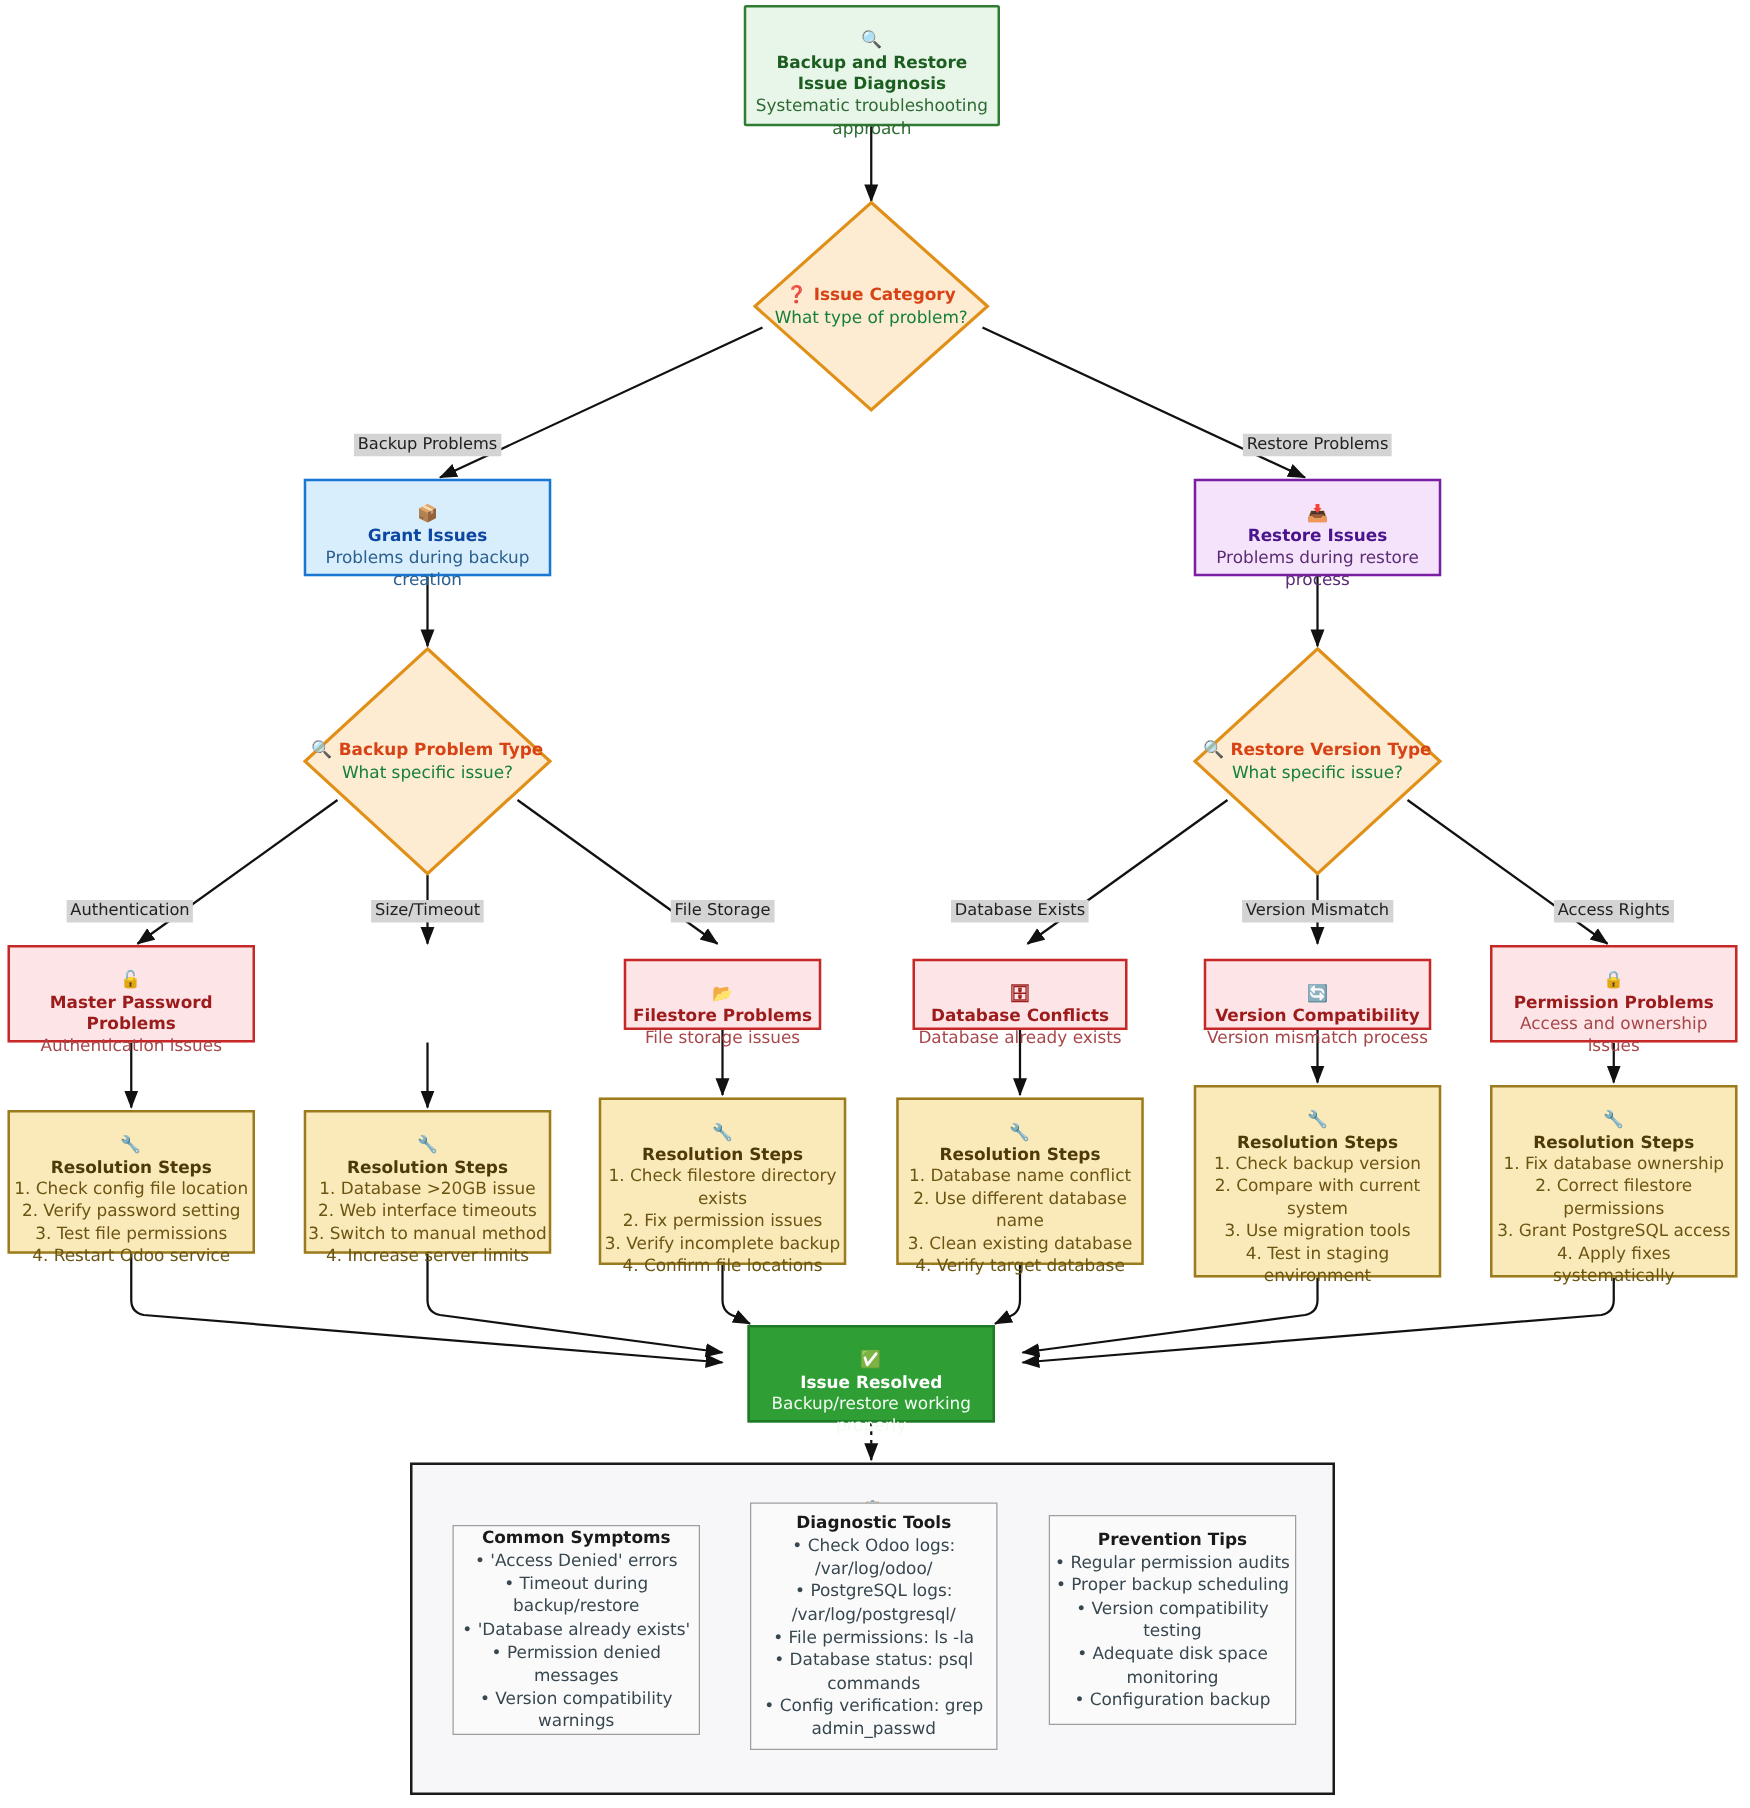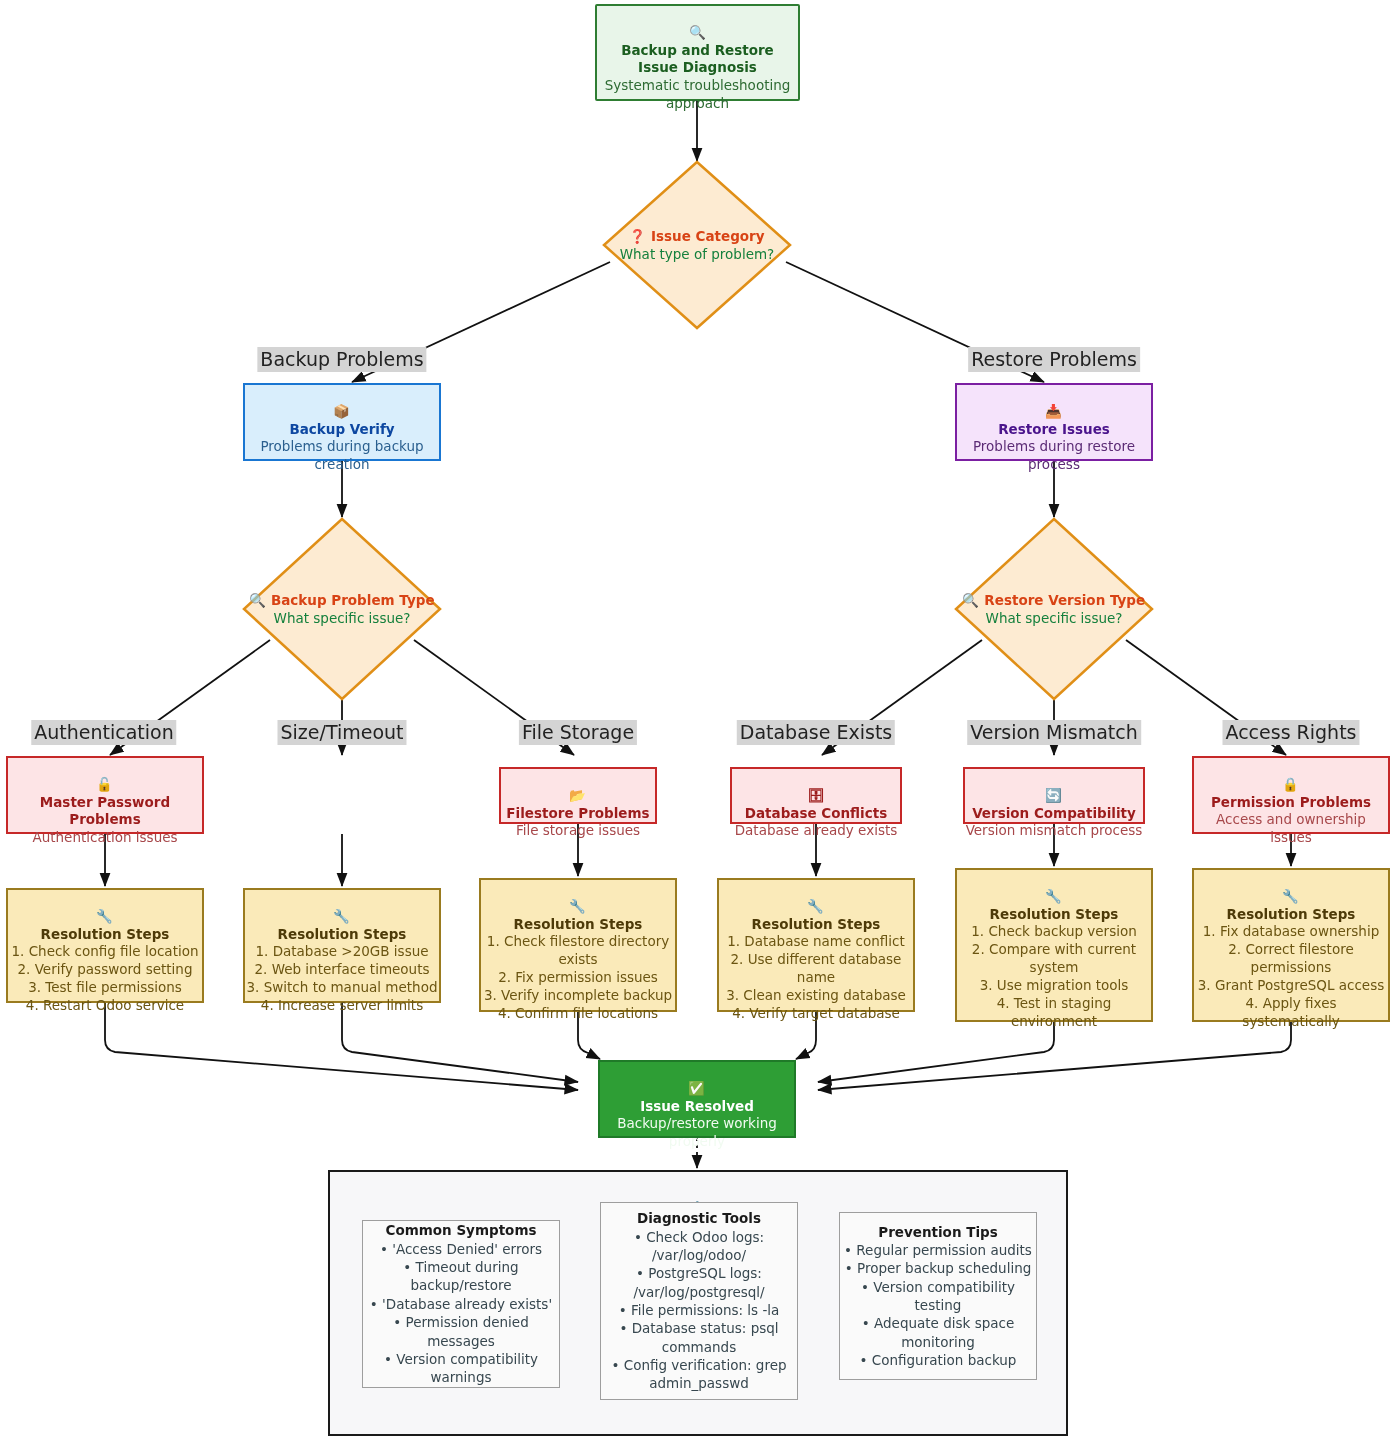--- a/index.html
+++ b/index.html
@@ -114,21 +114,21 @@
     border: 2px solid #1f7a28;
   }
   .n-resolved .ttl { color: #ffffff; }
   .n-resolved .sub { color: #f1fbf1; }
 
   
   .edge-label {
     position: absolute;
     background: #d4d4d4;
     color: #222222;
-    font-size: 19px;
+    font-size: 13px;
     padding: 1px 3px;
     white-space: nowrap;
     transform: translateX(-50%);
     line-height: 1.2;
   }
 
   
   .subgraph {
     position: absolute;
     background: #f7f7f9;
@@ -238,21 +238,21 @@
       <div class="sub">What type of problem?</div>
     </div>
   </div>
 
   <div class="edge-label" style="left:342px; top:347px;">Backup Problems</div>
   <div class="edge-label" style="left:1054px; top:347px;">Restore Problems</div>
 
   <div class="node n-backup" style="left:243px; top:383px; width:198px; height:78px;">
     <div class="ttl">
       <span class="emoji">📦</span>
-      <span>Backup Verify</span>
+      <span>Grant Issues</span>
     </div>
     <div class="sub">Problems during backup
 creation</div>
   </div>
 
   <div class="node n-restore" style="left:955px; top:383px; width:198px; height:78px;">
     <div class="ttl">
       <span class="emoji">📥</span>
       <span>Restore Issues</span>
     </div>

